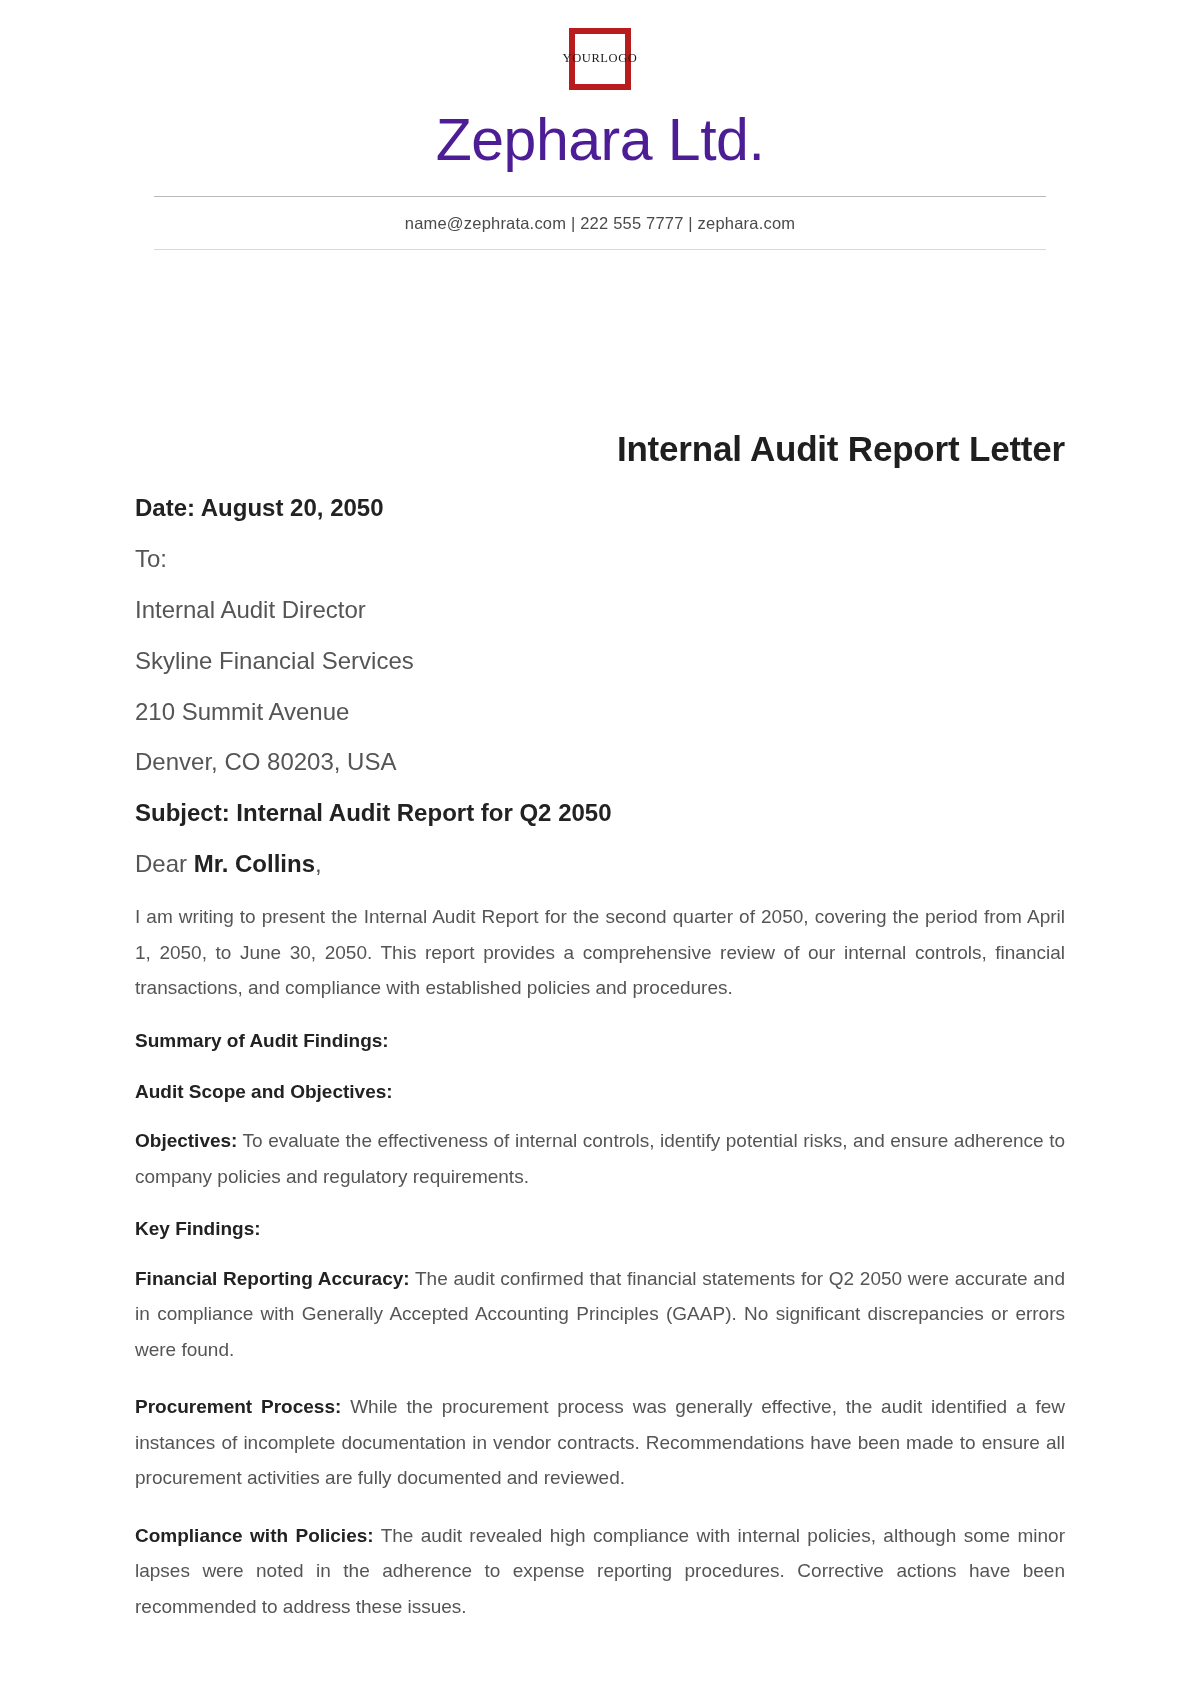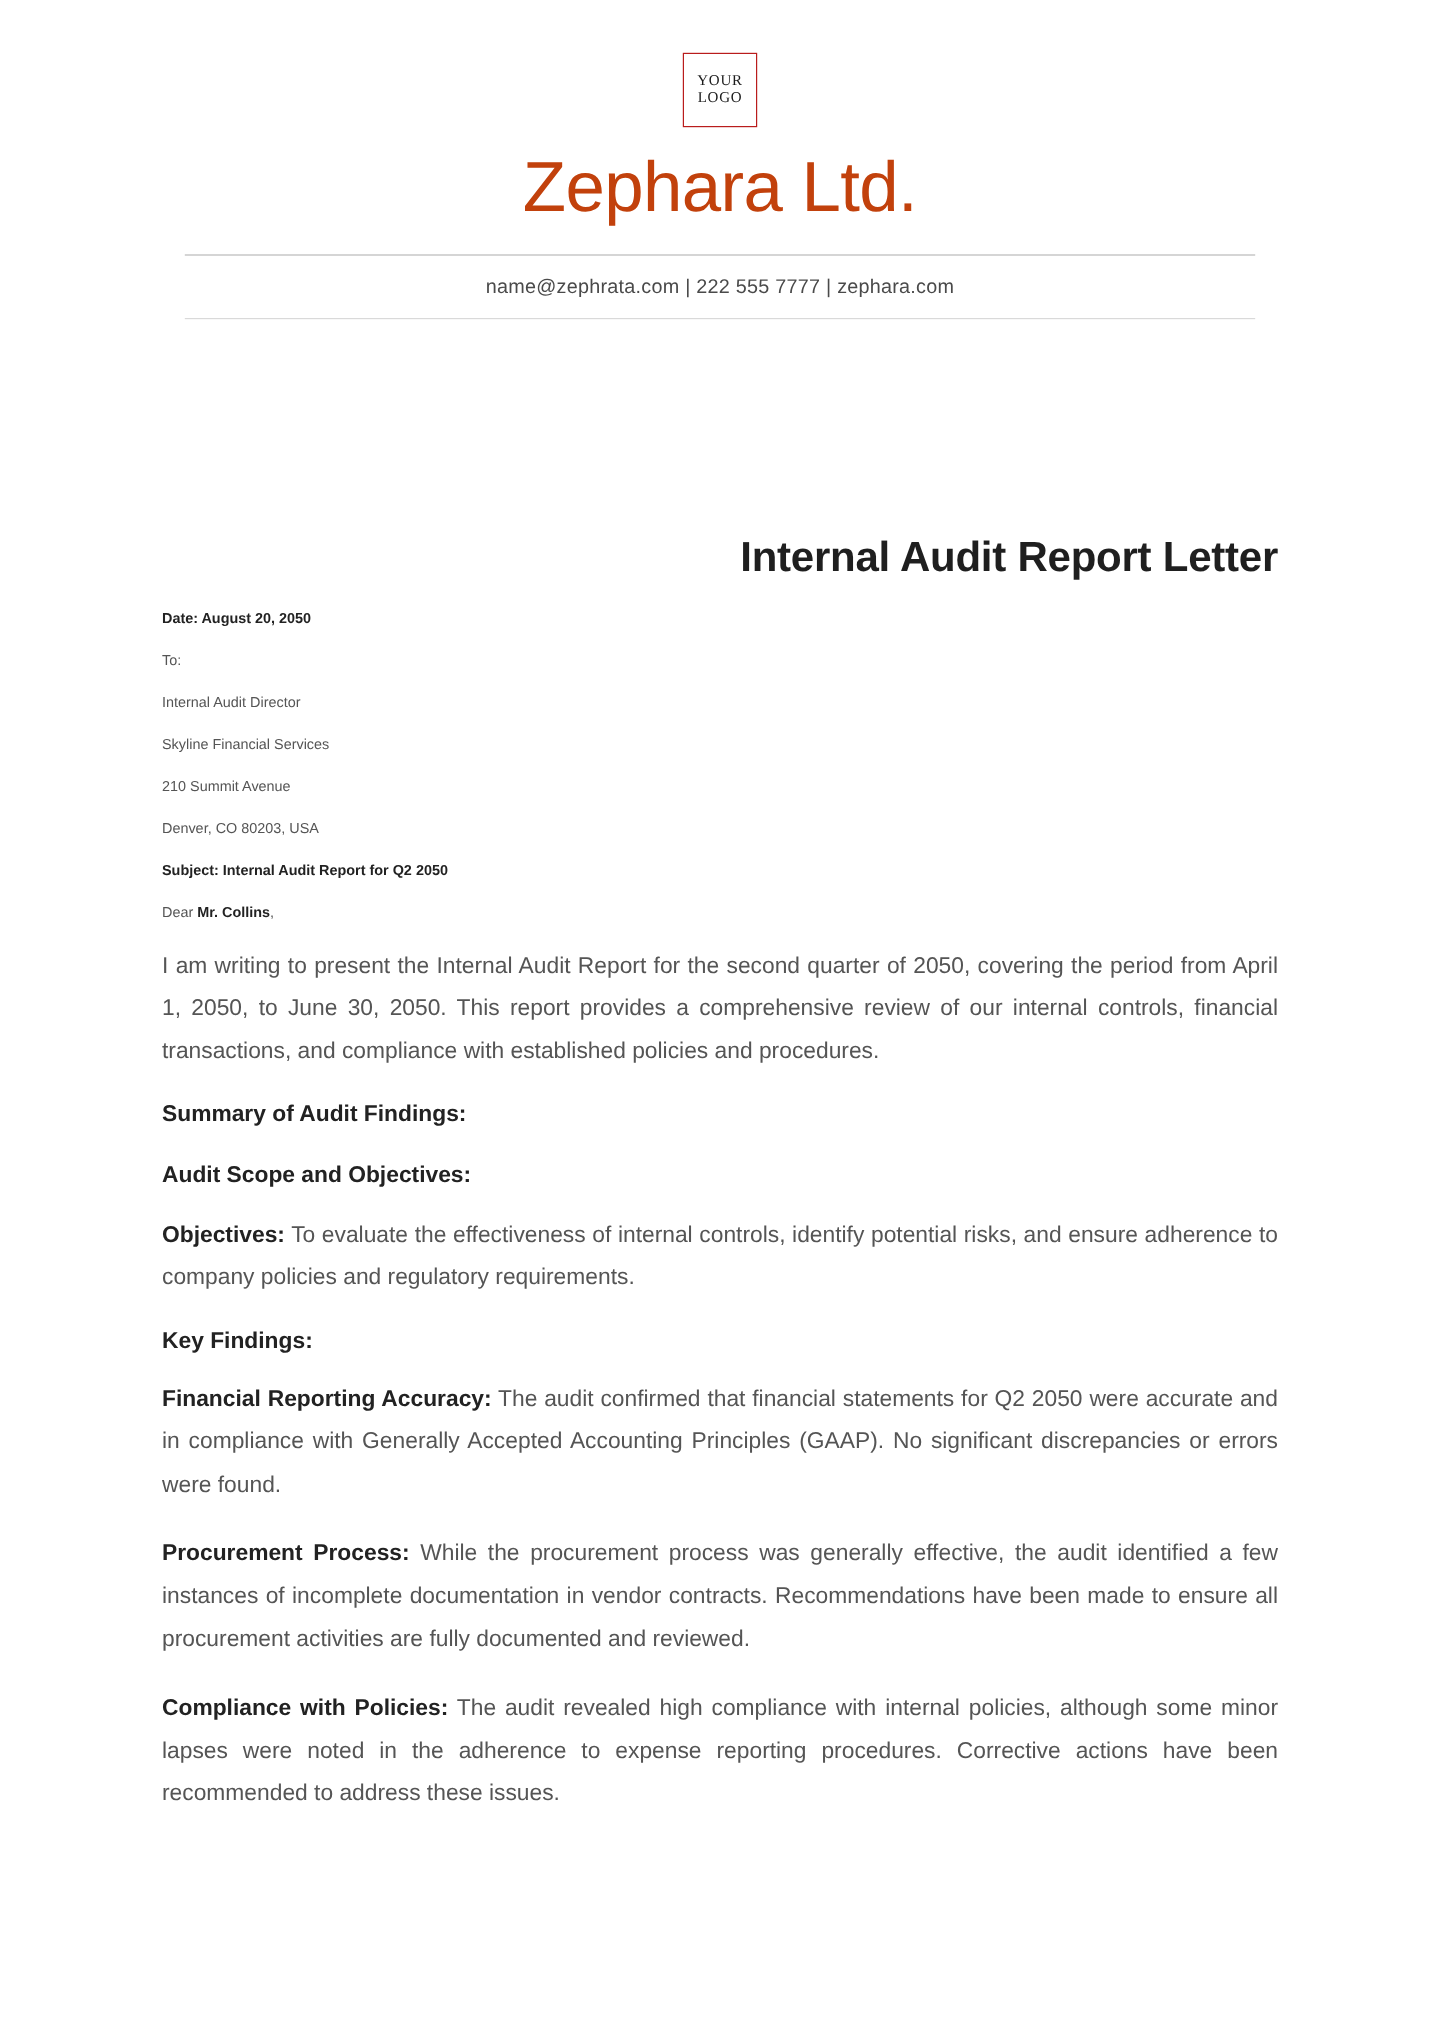--- a/index.html
+++ b/index.html
@@ -26,45 +26,45 @@
   }
 
   
   .letterhead {
     padding-top: 28px;
     text-align: center;
   }
   .logo-box {
     width: 62px;
     height: 62px;
-    margin: 16px auto;
-    border: 1px solid #b91c1c;
+    margin: 0 auto;
+    border: 6px solid #b91c1c;
     box-sizing: border-box;
     display: flex;
-    flex-direction: column;
+    flex-direction: row;
     align-items: center;
     justify-content: center;
     line-height: 1.1;
   }
   .logo-box span {
     display: block;
     font-family: "Liberation Serif", serif;
     font-size: 12.5px;
     letter-spacing: 0.6px;
     color: #1c1c1c;
     font-weight: 400;
   }
 
   .company-name {
     margin: 20px 0 0 0;
     font-size: 59px;
     line-height: 1.05;
     font-weight: 400;
     letter-spacing: -0.5px;
-    color: #c2410c;
+    color: #4c1d95;
     font-family: "Liberation Sans", sans-serif;
   }
 
   .rule {
     width: 892px;
     height: 1px;
     background: #b9b9b9;
     margin: 24px auto 0 auto;
   }
 
@@ -96,21 +96,21 @@
     font-size: 35px;
     font-weight: bold;
     color: #1f1f1f;
     letter-spacing: -0.2px;
     margin: 0 0 22px 0;
     line-height: 1.2;
   }
 
   p.line {
     margin: 0 0 19px 0;
-    font-size: 12px;
+    font-size: 24px;
     line-height: 1.33;
     color: #555555;
   }
   p.para {
     margin: 0 0 22px 0;
     font-size: 19px;
     line-height: 1.87;
     color: #555555;
     text-align: justify;
     text-justify: inter-word;

